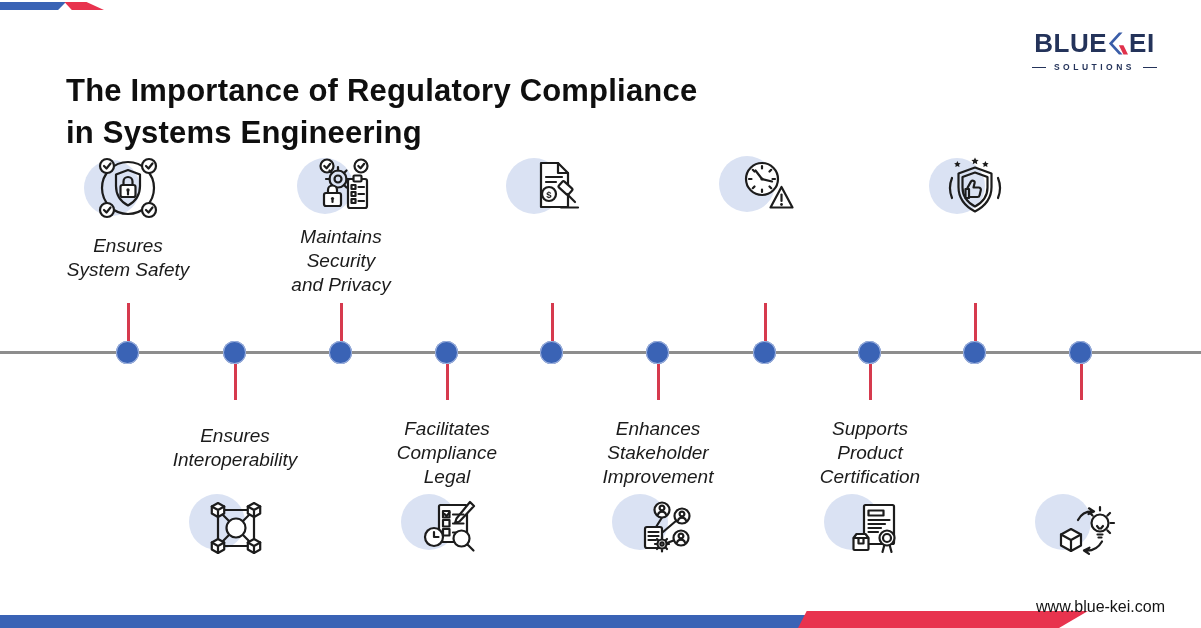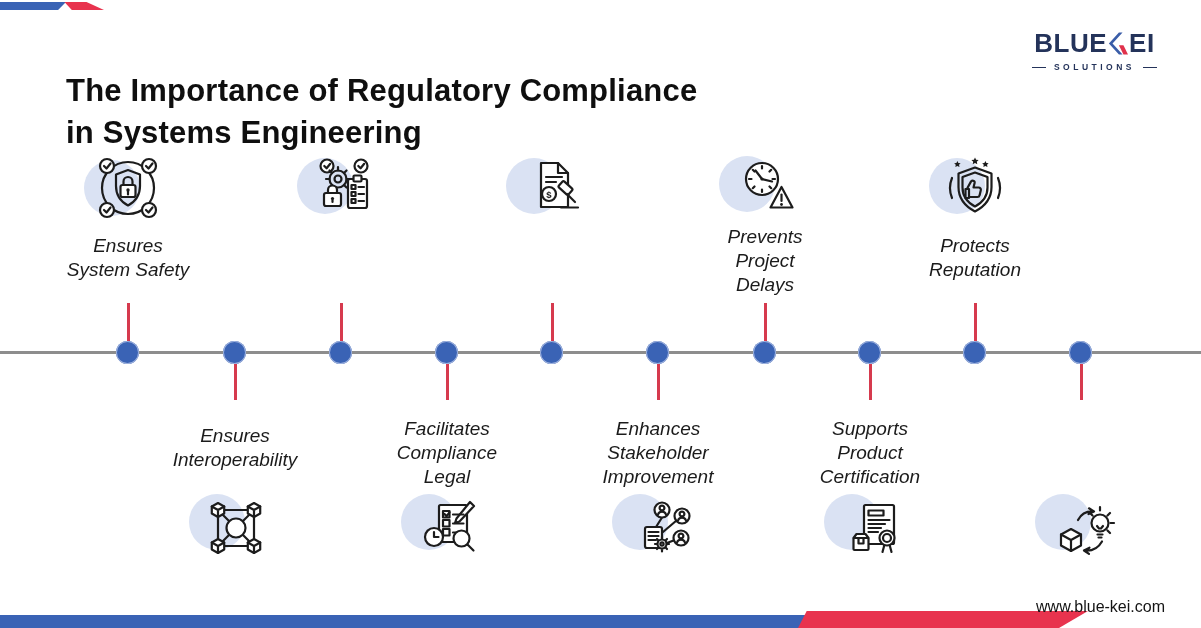--- a/index.html
+++ b/index.html
@@ -142,20 +142,23 @@
       <rect class="ic icw" x="43" y="27" width="19" height="29" rx="2"></rect>
       <rect class="ic icw" x="48.5" y="23.5" width="8" height="6" rx="1"></rect>
       <rect class="ic" x="46.5" y="33" width="4" height="4"></rect>
         <path class="ic" d="M53.5 35 H59"></path>
       <rect class="ic" x="46.5" y="40" width="4" height="4"></rect>
         <path class="ic" d="M53.5 42 H59"></path>
       <rect class="ic" x="46.5" y="47" width="4" height="4"></rect>
         <path class="ic" d="M53.5 49 H59"></path>
     </svg>
   </div>
+  <div class="item-label" style="left:231px; top:225px;">Maintains
+Security
+and Privacy</div>
 
   <div class="icon-wrap" style="left:516px; top:150px;">
     <div class="icon-bg" style="left:-10px; top:8px;"></div>
     <svg viewBox="0 0 72 72">
       <path class="ic icw" d="M25 13 H42 L52 23 V57 H25 Z"></path>
       <path class="ic" d="M42 13 V23 H52"></path>
       <path class="ic" d="M30 27 H46 M30 32 H40"></path>
       <circle class="ic icw" cx="33" cy="44" r="7"></circle>
       <text class="icf" x="33" y="47.5" font-size="9.5" font-weight="bold" text-anchor="middle" font-family="Liberation Sans, sans-serif">$</text>
       <rect class="ic icw" x="43" y="34" width="13" height="8" rx="1.5" transform="rotate(42 49.5 38)"></rect>
@@ -169,39 +172,34 @@
     <svg viewBox="0 0 72 72">
       <circle class="ic icw" cx="33" cy="29" r="16"></circle>
       <path class="ic" d="M33 16 V18.5 M46 29 H43.5 M33 42 V39.5 M20 29 H22.5 M42.2 19.8 L40.5 21.5 M42.2 38.2 L40.5 36.5 M23.8 19.8 L25.5 21.5 M23.8 38.2 L25.5 36.5"></path>
       <path class="ic" d="M33 29 L26.5 20.5 M33 29 L43 31.5"></path>
       <circle class="icf" cx="33" cy="29" r="1.6"></circle>
       <path class="ic icw" d="M52.5 37 L63.5 57.5 H41.5 Z"></path>
       <path class="ic" d="M52.5 44.5 V51"></path>
         <circle class="icf" cx="52.5" cy="54.5" r="1.4"></circle>
     </svg>
   </div>
-  <div class="item-label" style="left:655px; top:225px;">Prevents
-Project
-Delays</div>
 
   <div class="icon-wrap" style="left:939px; top:152px;">
     <div class="icon-bg" style="left:-10px; top:6px;"></div>
     <svg viewBox="0 0 72 72">
       <path class="icf" d="M36 5.5 l1.1 2.3 2.5 .3 -1.8 1.7 .5 2.5 -2.3 -1.3 -2.3 1.3 .5 -2.5 -1.8 -1.7 2.5 -.3 Z"></path>
       <path class="icf" transform="translate(-14,4) scale(0.9)" d="M36 5.5 l1.1 2.3 2.5 .3 -1.8 1.7 .5 2.5 -2.3 -1.3 -2.3 1.3 .5 -2.5 -1.8 -1.7 2.5 -.3 Z"></path>
       <path class="icf" transform="translate(14,4) scale(0.9)" d="M36 5.5 l1.1 2.3 2.5 .3 -1.8 1.7 .5 2.5 -2.3 -1.3 -2.3 1.3 .5 -2.5 -1.8 -1.7 2.5 -.3 Z"></path>
       <path class="ic" d="M13 26 A26.5 26.5 0 0 0 13 46 M59 26 A26.5 26.5 0 0 1 59 46"></path>
       <path class="ic" d="M36 15.5 L52.5 21.5 V35 C52.5 47.5 45.5 54.5 36 59.5 C26.5 54.5 19.5 47.5 19.5 35 V21.5 Z"></path>
       <path class="ic" d="M36 20.5 L48.5 25 V35.5 C48.5 44.5 43.5 50.5 36 54.5 C28.5 50.5 23.5 44.5 23.5 35.5 V25 Z"></path>
       <path class="ic" d="M26.5 37 h3.5 v9 h-3.5 Z"></path>
       <path class="ic" d="M30 45 h8.5 a2.2 2.2 0 0 0 2.1 -1.7 l1.2 -5 a2.2 2.2 0 0 0 -2.1 -2.8 h-5.2 l1.1 -4.4 a2 2 0 0 0 -3.8 -1.2 l-3.4 6.1"></path>
     </svg>
   </div>
-  <div class="item-label" style="left:865px; top:234px;">Protects
-Reputation</div>
 
   <div class="item-label" style="left:125px; top:424px;">Ensures
 Interoperability</div>
   <div class="icon-wrap" style="left:199px; top:490px;">
     <div class="icon-bg" style="left:-10px; top:4px;"></div>
     <svg viewBox="0 0 72 72">
       <path class="ic" d="M30.5 31.5 L24 25 M43.5 31.5 L50 25 M30.5 44.5 L24 51 M43.5 44.5 L50 51"></path>
       <path class="ic" d="M19 27 V49 M55 27 V49 M25.5 20 H48.5 M25.5 56 H48.5"></path>
       <circle class="ic icw" cx="37" cy="38" r="9.5"></circle>
       <g transform="translate(19,20)">

